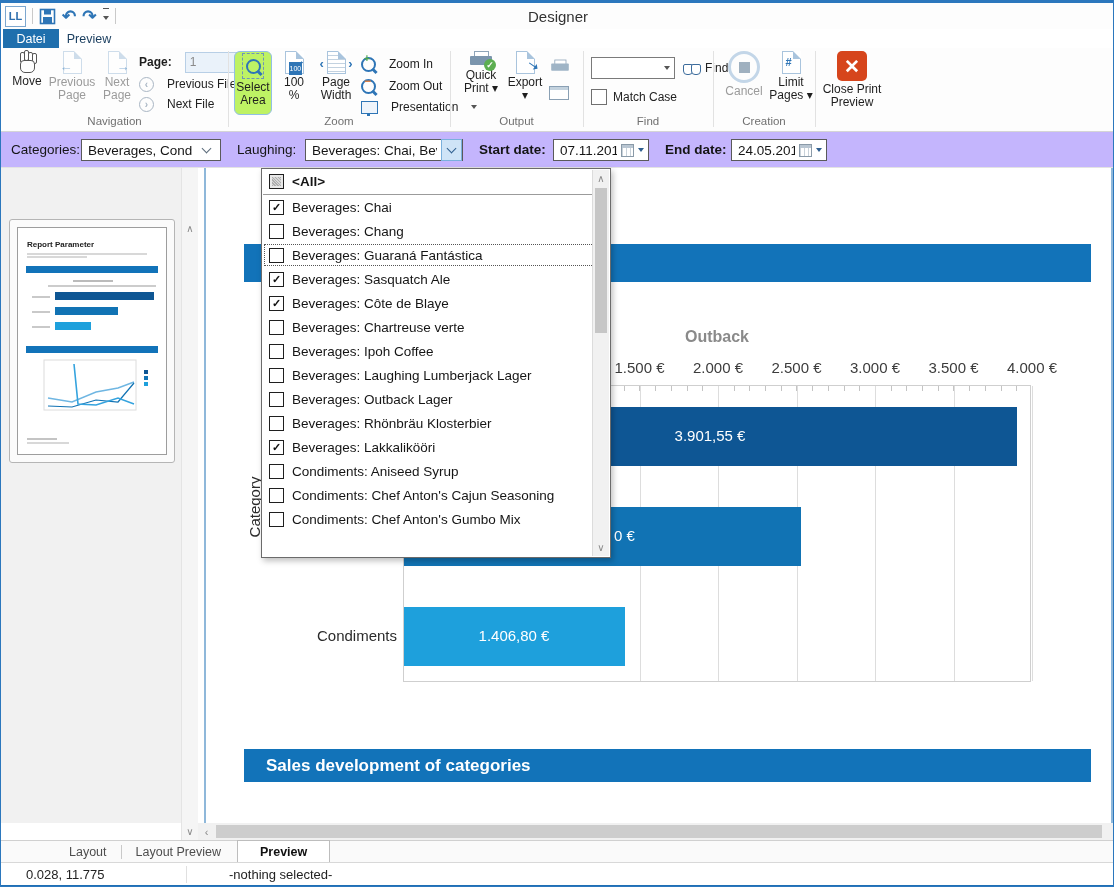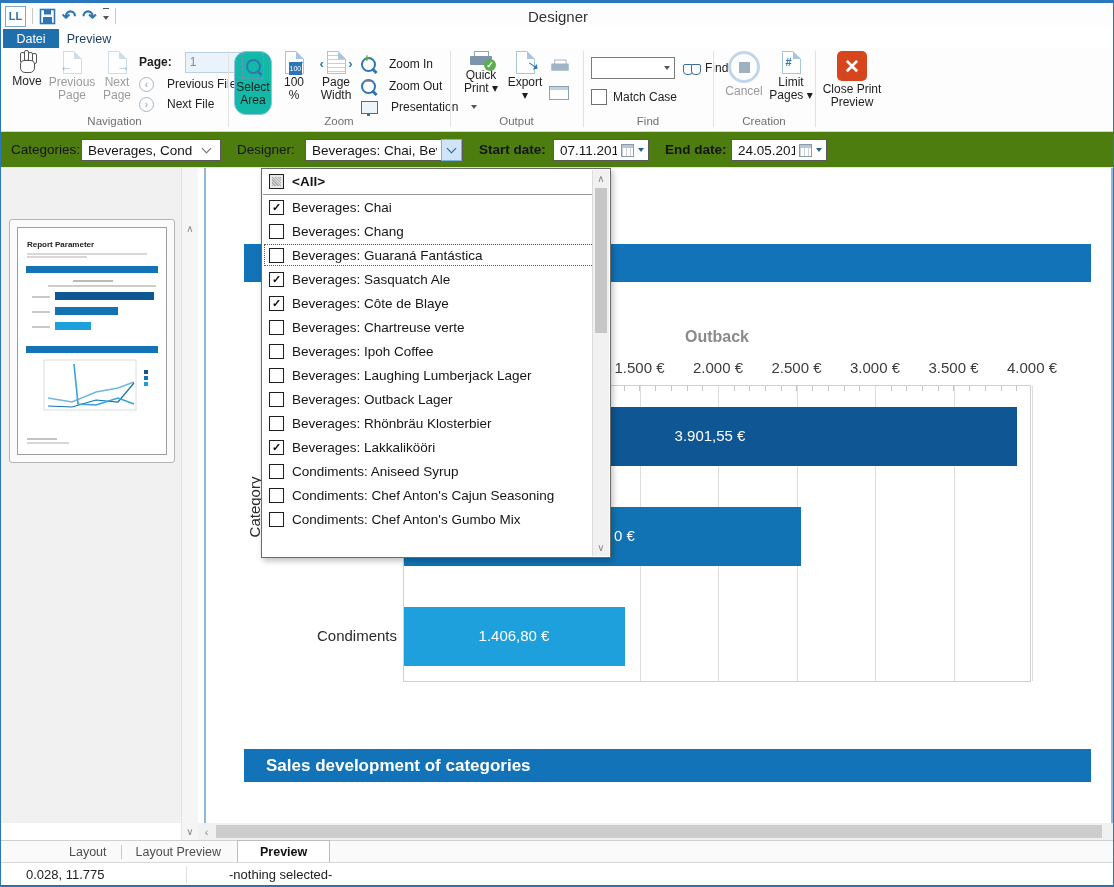--- a/index.html
+++ b/index.html
@@ -22,21 +22,21 @@
             display:flex;align-items:center;justify-content:center;font-size:12.5px;}
   #tab-preview{left:58px;top:0;width:60px;height:19px;color:#1a3e5f;display:flex;
                align-items:center;justify-content:center;font-size:12.5px;}
   
   #ribbon{left:0;top:47px;width:1114px;height:84px;background:#fdfdfd;border-bottom:1px solid #d5d5d5;}
   .gdiv{top:3px;height:76px;width:1px;background:#e2e2e2;}
   .glabel{top:67px;height:14px;font-size:11.5px;color:#707070;text-align:center;}
   .rbtn{top:3px;height:62px;display:flex;flex-direction:column;align-items:center;
         justify-content:flex-start;gap:2px;text-align:center;font-size:12px;color:#1e1e1e;line-height:13px;}
   .rbtn .lbl{white-space:pre-line;}
-  .sel{background:#14b8a6;border:1px solid #92bfe5;border-radius:12px;}
+  .sel{background:#bef264;border:1px solid #92bfe5;border-radius:6px;}
   .dis{color:#9b9b9b;}
   .srow{display:flex;align-items:center;gap:13px;font-size:12px;color:#1e1e1e;height:16px;}
   .caret{display:inline-block;width:0;height:0;border-left:3.5px solid transparent;
          border-right:3.5px solid transparent;border-top:4px solid #555;vertical-align:middle;}
   
   .page-ico{width:17px;height:21px;background:#fff;border:1.4px solid #a9c4dd;position:relative;}
   .page-ico:after{content:"";position:absolute;right:-1px;top:-1px;border:4px solid #fff;
                   border-left-color:#a9c4dd;border-bottom-color:#a9c4dd;width:0;height:0;}
   .arr{position:absolute;font-size:13px;font-weight:bold;color:#2e75b6;}
   .mag{width:11px;height:11px;border:2px solid #2e75b6;border-radius:50%;position:relative;}
@@ -63,21 +63,21 @@
               display:flex;align-items:center;justify-content:center;}
   .cancel-ico div{width:11px;height:11px;background:#9fb0bf;}
   .closex{width:30px;height:30px;border-radius:5px;background:#d6451c;color:#fff;font-weight:bold;
           font-size:19px;display:flex;align-items:center;justify-content:center;}
   .screen-ico{width:15px;height:11px;border:1.6px solid #2e75b6;position:relative;background:#eef4fb;}
   .screen-ico:after{content:"";position:absolute;left:5px;top:11px;width:3px;height:3px;background:#2e75b6;}
   .cal-ico{width:11px;height:11px;border:1px solid #8a9aa8;background:
            linear-gradient(#b9c6d2 0 3px,transparent 3px),
            repeating-linear-gradient(90deg,#c9d2da 0 1px,transparent 1px 4px);}
   
-  #filterbar{left:0;top:131px;width:1114px;height:36px;background:#4d7c0f;border-bottom:1px solid #e3e3e3;}
+  #filterbar{left:0;top:131px;width:1114px;height:36px;background:#c4b5fd;border-bottom:1px solid #e3e3e3;}
   .flabel{font-size:13.5px;color:#151515;}
   .fbox{background:#fff;border:1px solid #5a5a5a;height:22px;display:flex;align-items:center;
         padding:0 4px 0 6px;font-size:13.5px;color:#151515;gap:4px;}
   .fbox .txt{overflow:hidden;white-space:nowrap;flex:1;}
   .ddbtn{width:19px;height:20px;display:flex;align-items:center;justify-content:center;}
   .ddbtn.open{background:#cfe4f7;border:1px solid #7ab0dd;}
   
   #sidebar{left:0;top:167px;width:180px;height:655px;background:#f1f1f1;}
   #side-scroll{left:180px;top:167px;width:17px;height:655px;background:#f5f5f5;border-left:1px solid #e4e4e4;}
   .scroll-arrow{color:#8a8a8a;font-size:10px;text-align:center;}
@@ -315,21 +315,21 @@
   </div>
 
   <div class="abs" id="filterbar">
     <span class="abs flabel" style="left:10px;top:10px;">Categories:</span>
     <div class="abs fbox" style="left:80px;top:7px;width:140px;">
       <span class="txt">Beverages, Condir</span>
       <span class="ddbtn">
           <span class="chev"></span>
         </span>
     </div>
-    <span class="abs flabel" style="left:236px;top:10px;">Designer:</span>
+    <span class="abs flabel" style="left:236px;top:10px;">Laughing:</span>
     <div class="abs fbox" style="left:304px;top:7px;width:158px;padding-right:0;">
       <span class="txt">Beverages: Chai, Beverages: Sa</span>
       <span class="ddbtn open">
           <span class="chev" style="border-color:#2f5f8f;"></span>
         </span>
     </div>
     <span class="abs flabel" style="left:478px;top:10px;font-weight:bold;">Start date:</span>
     <div class="abs fbox" style="left:552px;top:7px;width:96px;">
       <span class="txt">07.11.2017</span>
       <span class="cal-ico"></span>

